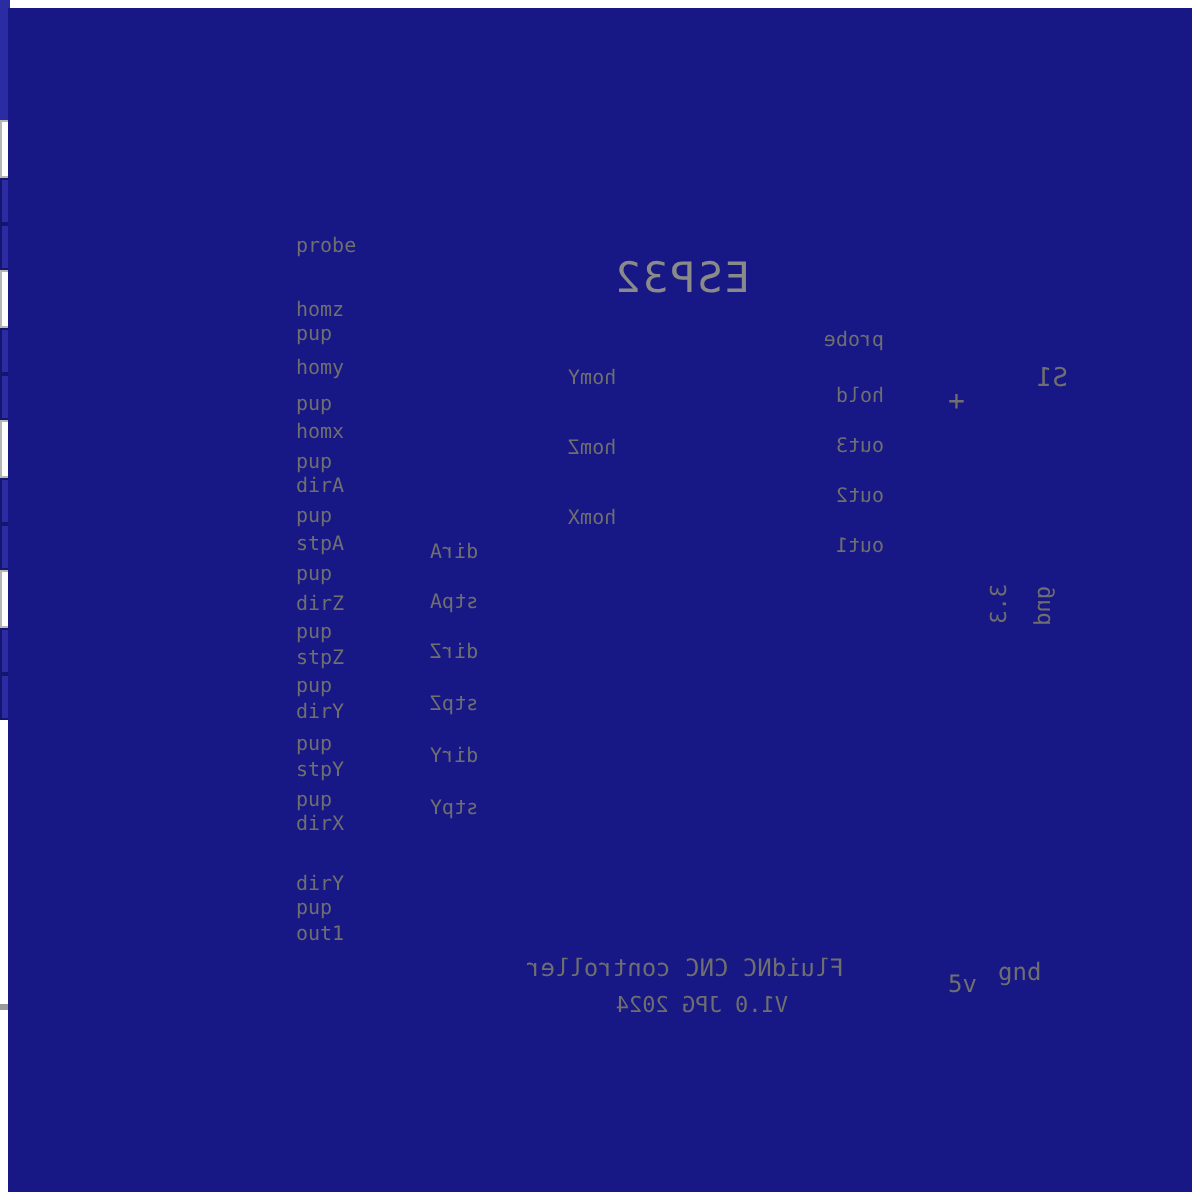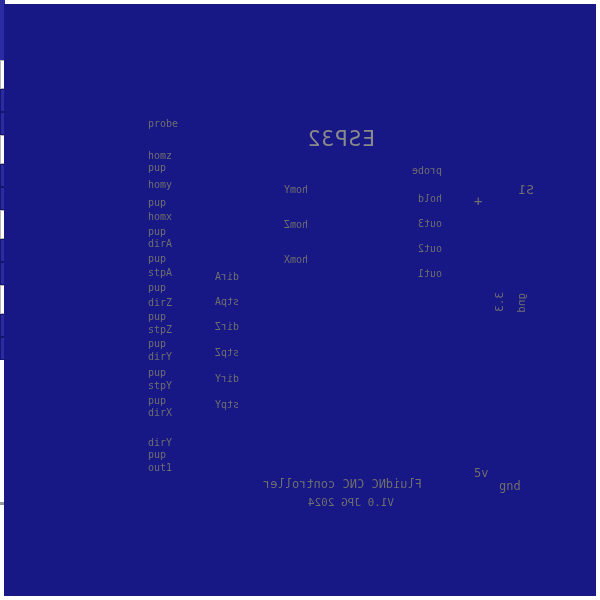--- a/index.html
+++ b/index.html
@@ -376,16 +376,16 @@
     <div class="lbl mirror" style="left: 284px; top: 184px; width: 44px; text-align: right;">homY</div>
     <div class="lbl mirror" style="left: 284px; top: 219px; width: 44px; text-align: right;">homZ</div>
     <div class="lbl mirror" style="left: 284px; top: 254px; width: 44px; text-align: right;">homX</div>
   </div>
 
 <div class="lbl mirror" style="left:283px;top:134px;width:92px;font-size:21px;color:#8a8a8a;letter-spacing:1px;">ESP32</div>
 <div class="lbl mirror" style="left:508px;top:184px;width:26px;font-size:13px;">S1</div>
 <div class="lbl" style="left:474px;top:196px;font-size:14px;">+</div>
 <div class="lbl rotmir" style="left:494px;top:292px;font-size:11px;">3.3</div>
 <div class="lbl rotmir" style="left:516px;top:293px;font-size:11px;">gnd</div>
-<div class="lbl" style="left:474px;top:468px;font-size:12px;">5v</div>
+<div class="lbl" style="left:474px;top:487px;font-size:12px;">5v</div>
 <div class="lbl" style="left:499px;top:481px;font-size:12px;">gnd</div>
 <div class="lbl mirror" style="left:266px;top:479px;width:156px;font-size:12px;text-align:left;">FluidNC CNC controller</div>
 <div class="lbl mirror" style="left:294px;top:497px;width:100px;font-size:11px;">V1.0 JPG 2024</div>
 
 </body></html>

